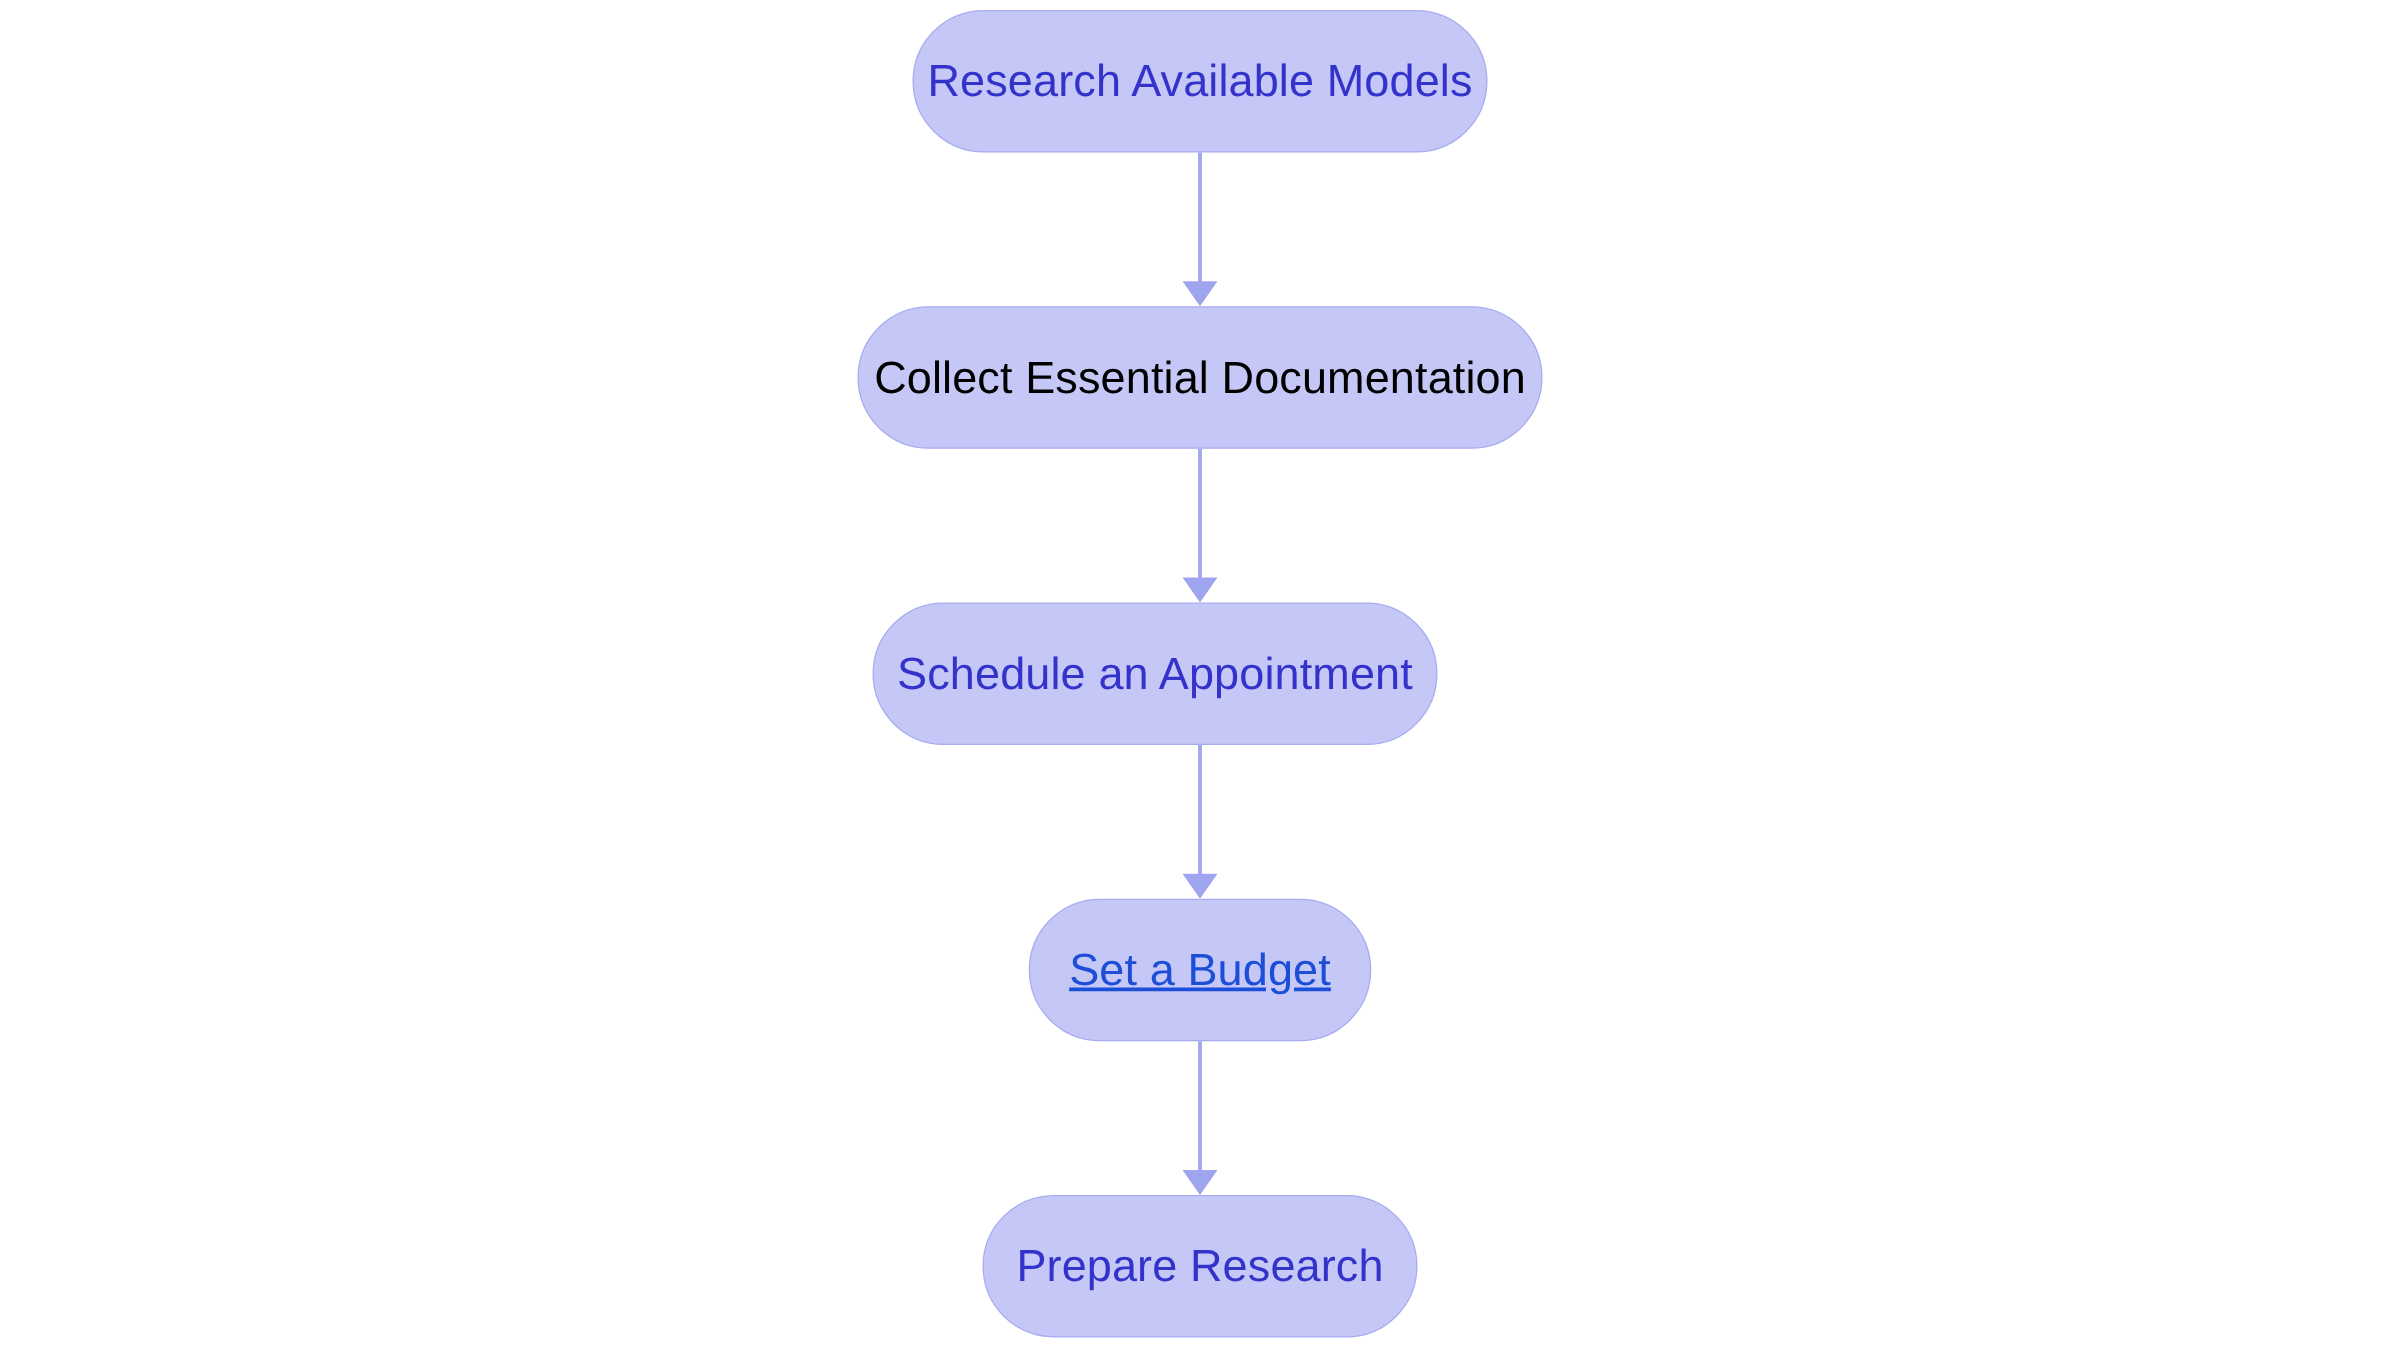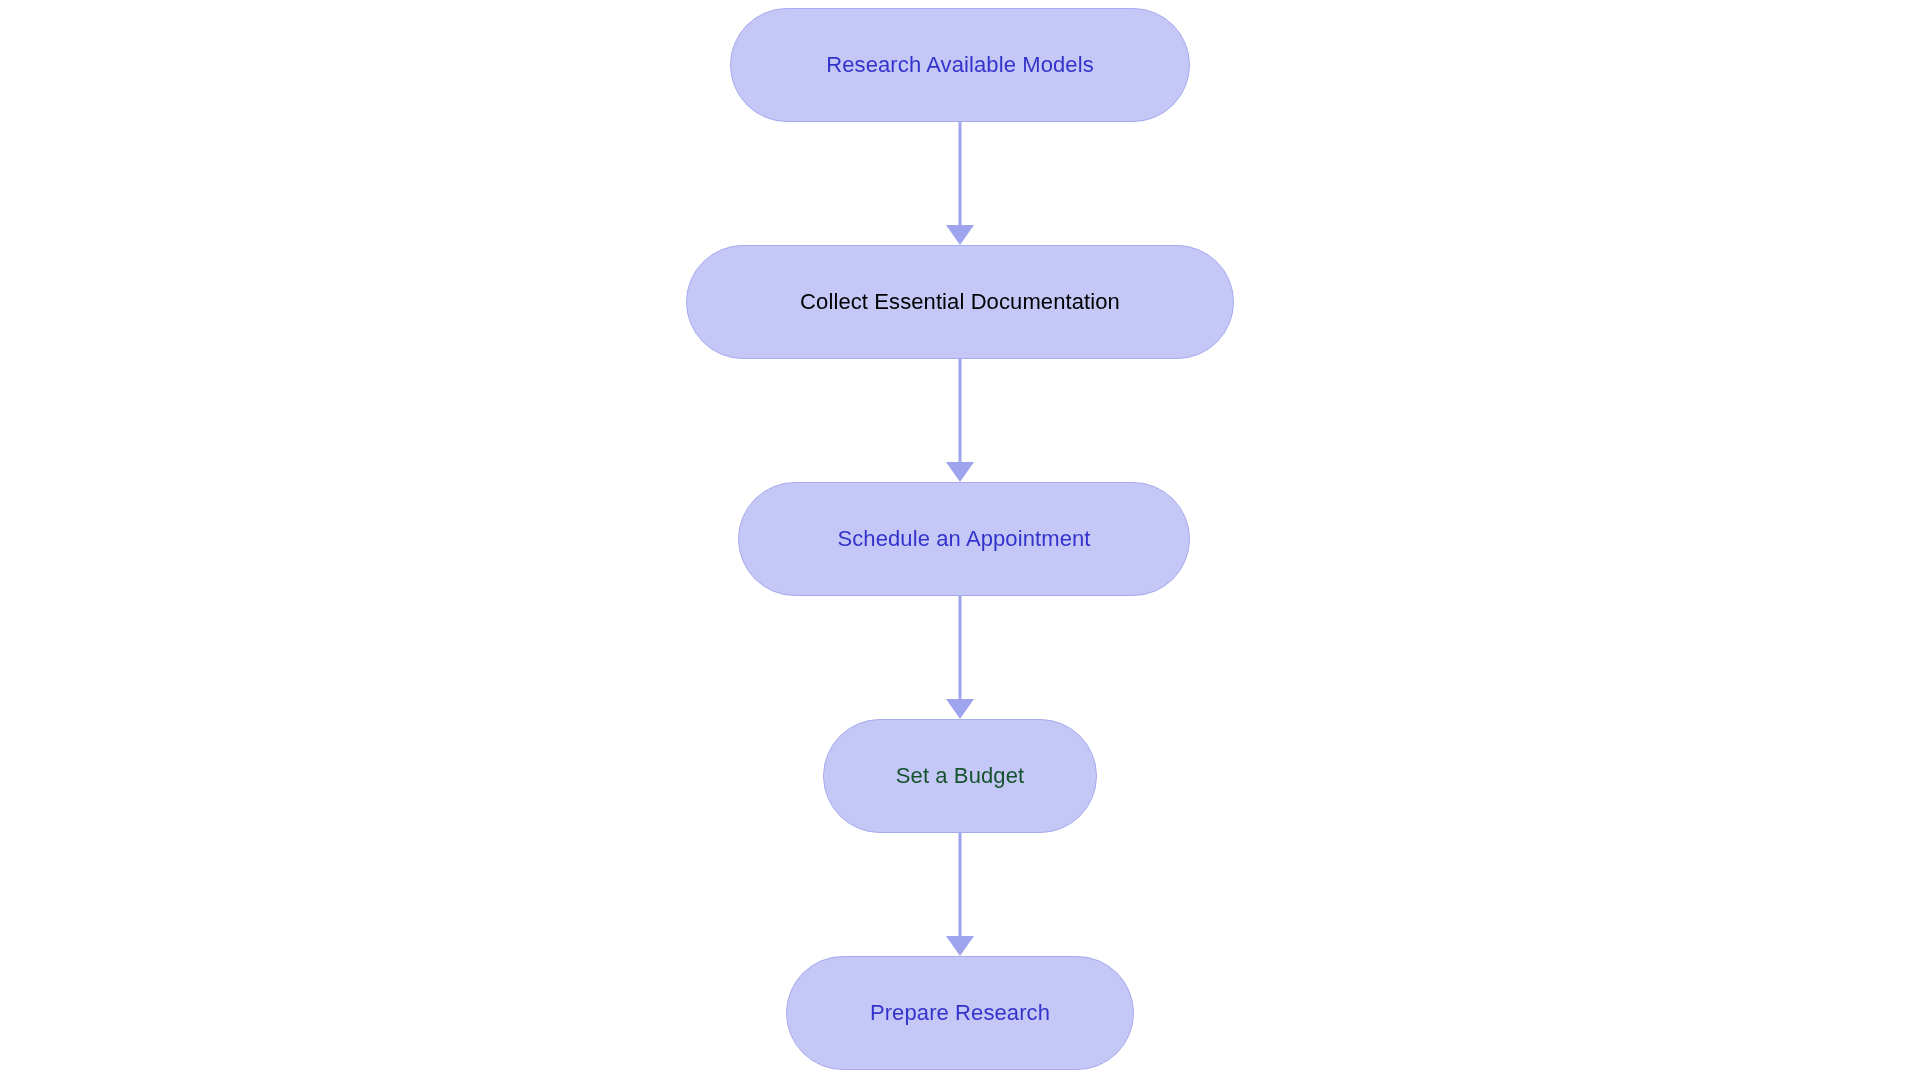--- a/index.html
+++ b/index.html
@@ -49,21 +49,21 @@
     justify-content: center;
     box-sizing: border-box;
     background: #c5c8f7;
     border: 1.5px solid #a7abef;
     border-radius: 9999px;
     transform: translateX(-50%);
   }
 
   .flow-node-label {
     color: #3333cc;
-    font-size: 22px;
+    font-size: 36px;
     font-weight: 400;
     letter-spacing: 0.1px;
     line-height: 1.1;
     white-space: nowrap;
     text-align: center;
     font-family: "Liberation Sans", "DejaVu Sans", sans-serif;
   }
 </style>
 </head>
 <body>
@@ -96,24 +96,24 @@
       </g>
   </svg>
 
   <div id="node-layer">
       <div class="flow-node" style="left: 960px; top: 8px; width: 460px; height: 114px; background: rgb(197, 200, 247); border-color: rgb(167, 171, 239);">
         <span class="flow-node-label" style="color: rgb(51, 51, 204);">Research Available Models</span>
       </div>
       <div class="flow-node" style="left: 960px; top: 245px; width: 548px; height: 114px; background: rgb(197, 200, 247); border-color: rgb(167, 171, 239);">
         <span class="flow-node-label" style="color: #000000;">Collect Essential Documentation</span>
       </div>
-      <div class="flow-node" style="left: 964px; top: 482px; width: 452px; height: 114px; background: rgb(197, 200, 247); border-color: rgb(167, 171, 239);">
+      <div class="flow-node" style="left: 924px; top: 482px; width: 452px; height: 114px; background: rgb(197, 200, 247); border-color: rgb(167, 171, 239);">
         <span class="flow-node-label" style="color: rgb(51, 51, 204);">Schedule an Appointment</span>
       </div>
       <div class="flow-node" style="left: 960px; top: 719px; width: 274px; height: 114px; background: rgb(197, 200, 247); border-color: rgb(167, 171, 239);">
-        <span class="flow-node-label" style="color: #14532d;">Set a Budget</span>
+        <span class="flow-node-label" style="color: #1d4ed8; text-decoration: underline;">Set a Budget</span>
       </div>
       <div class="flow-node" style="left: 960px; top: 956px; width: 348px; height: 114px; background: rgb(197, 200, 247); border-color: rgb(167, 171, 239);">
         <span class="flow-node-label" style="color: rgb(51, 51, 204);">Prepare Research</span>
       </div>
     </div>
 
 </div>
 
 </body></html>

